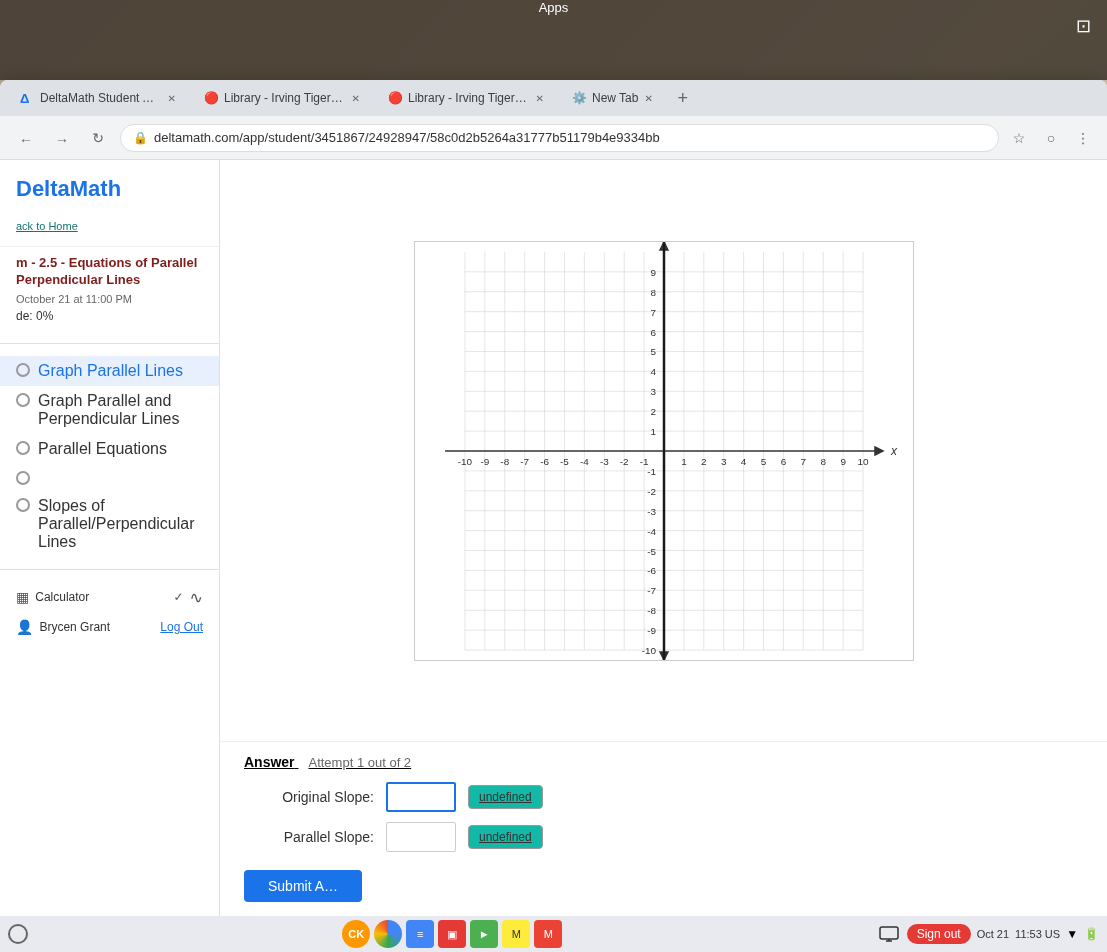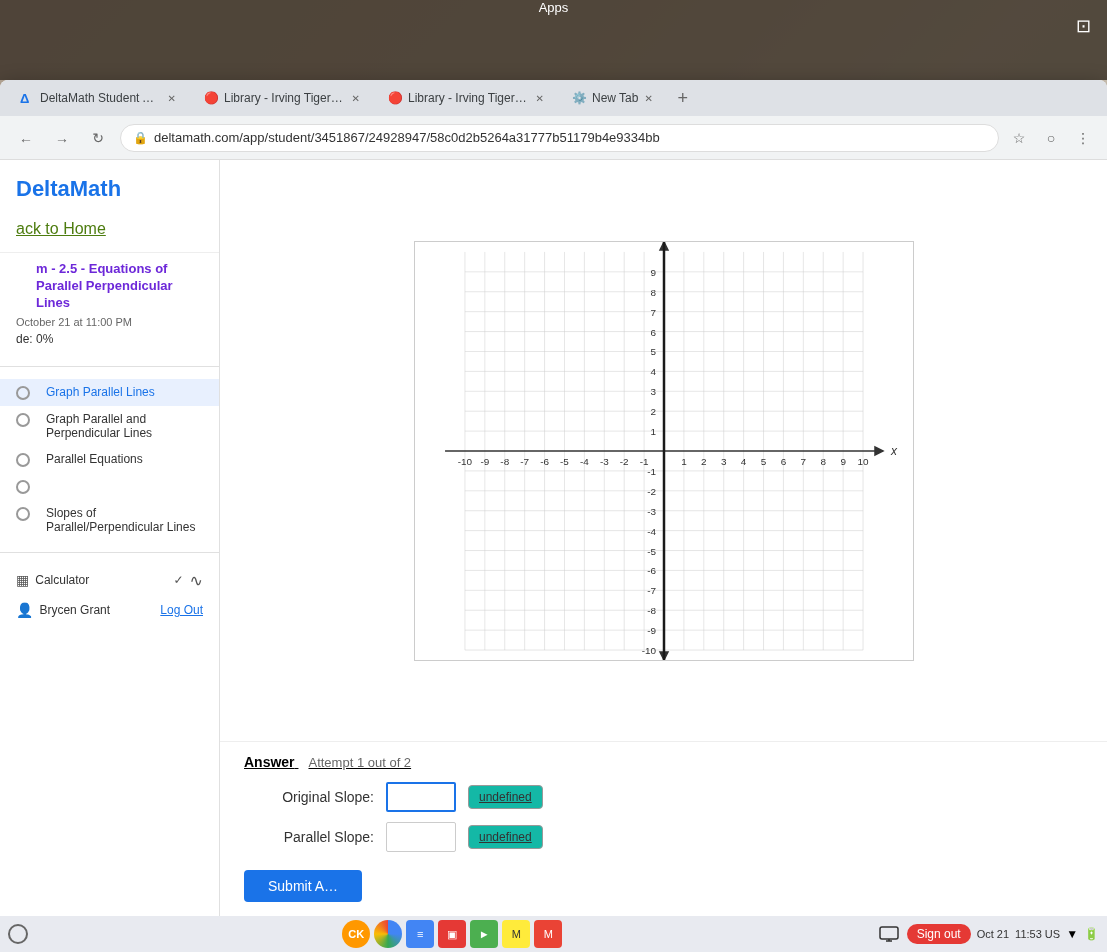--- a/index.html
+++ b/index.html
@@ -155,39 +155,38 @@
     }
 
     .logo {
       font-size: 22px;
       font-weight: bold;
       color: #1a73e8;
       padding: 0 16px 12px;
     }
 
     .sidebar-link {
-      font-size: 16px;
-      color: #4d7c0f;
+      font-size: 11px;
+      color: #0f766e;
       padding: 6px 16px;
       cursor: pointer;
       text-decoration: underline;
     }
 
     .assignment-section {
       padding: 8px 16px;
       border-top: 1px solid #eee;
       margin-top: 8px;
     }
 
     .assignment-title {
       font-size: 13px;
       font-weight: bold;
-      color: #6d28d9;
+      color: #7f1d1d;
       line-height: 1.3;
-      margin-left: 20px;
     }
 
     .assignment-due {
       font-size: 11px;
       color: #666;
       margin-top: 4px;
     }
 
     .assignment-grade {
       font-size: 12px;
@@ -197,23 +196,23 @@
 
     .sidebar-divider {
       height: 1px;
       background: #e0e0e0;
       margin: 12px 0;
     }
 
     .sidebar-item {
       display: flex;
       align-items: flex-start;
-      gap: 16px;
+      gap: 8px;
       padding: 6px 16px;
-      font-size: 12px;
+      font-size: 16px;
       color: #333;
       cursor: pointer;
     }
     .sidebar-item.active {
       background: #e8f0fe;
       color: #1a73e8;
     }
     .sidebar-item .radio {
       width: 14px;
       height: 14px;

